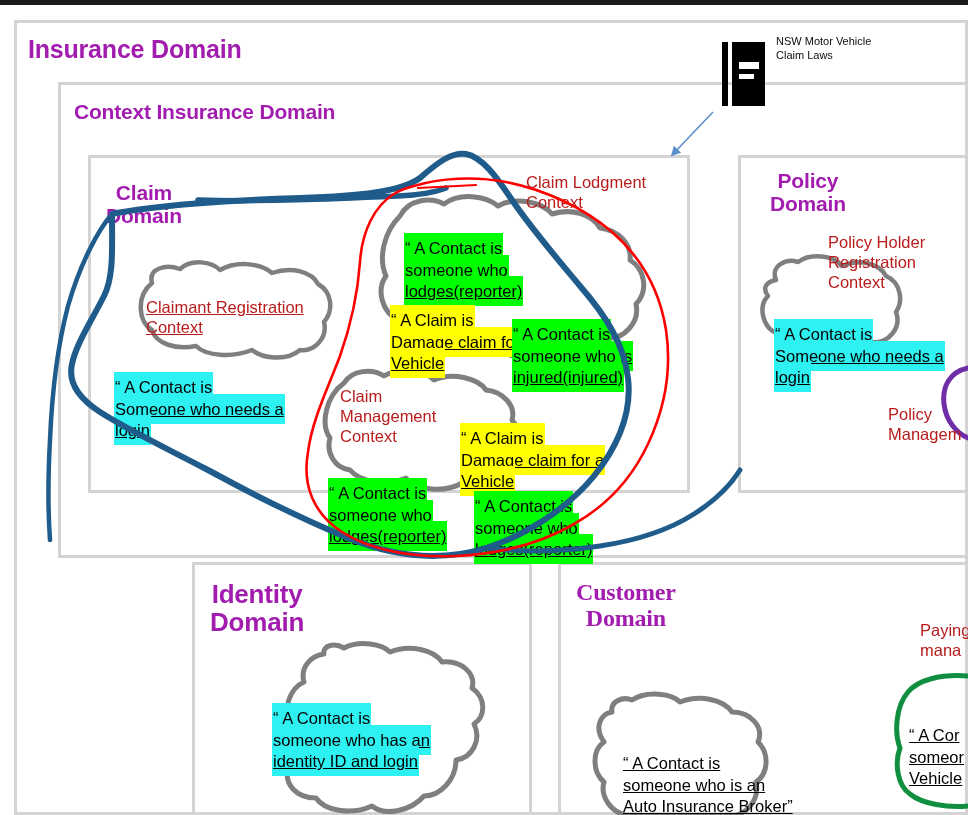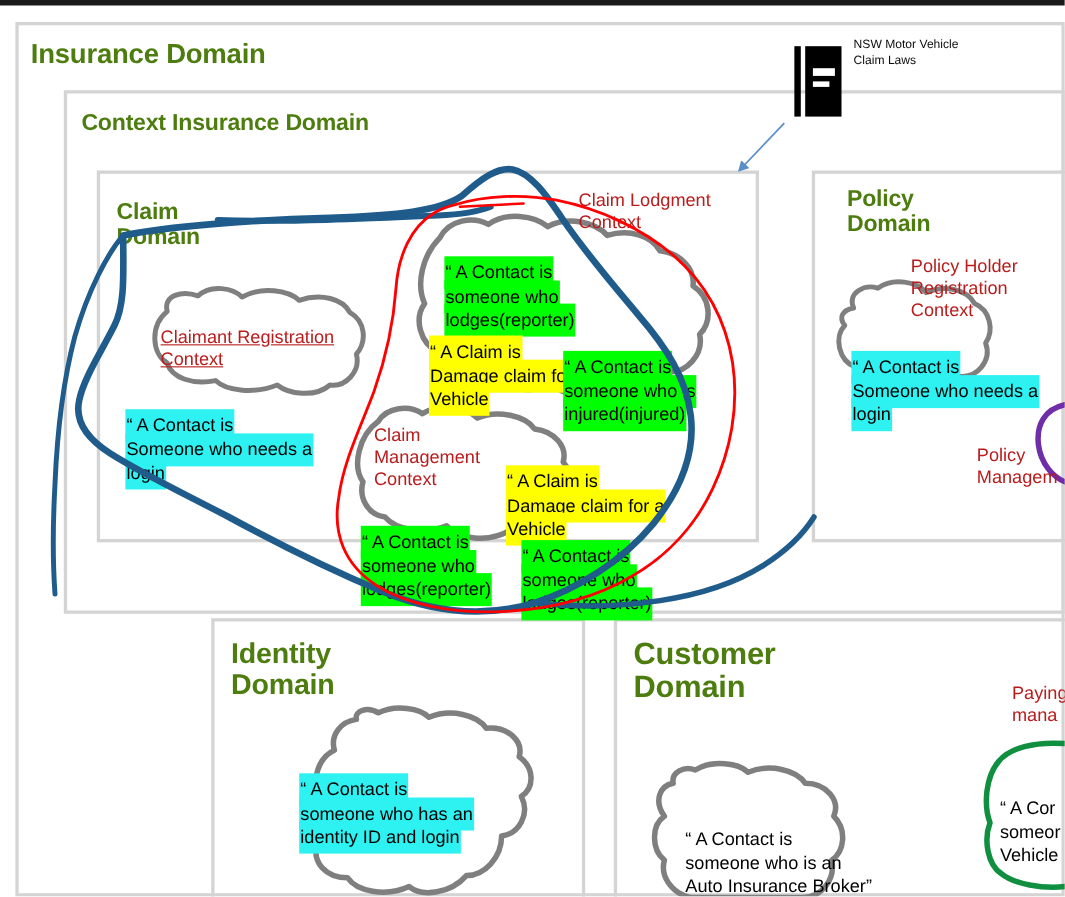--- a/index.html
+++ b/index.html
@@ -13,32 +13,32 @@
   }
   #canvas{position:relative;width:968px;height:815px;background:#fff;overflow:hidden;}
 
   
   .topstrip{position:absolute;left:0;top:0;width:968px;height:5px;background:#1a1a1a;}
 
   
   .box{position:absolute;border:3px solid #d4d4d4;background:transparent;box-sizing:border-box;}
 
   .dtitle{
-    position:absolute;font-weight:bold;color:#4d7c0f;
-    line-height:1.08;white-space:pre-line;letter-spacing:-0.2px;
+    position:absolute;font-weight:bold;color:#a21caf;
+    line-height:1.08;white-space:pre-line;letter-spacing:-0.2px;text-align:center;
   }
   .ctxlabel{
     position:absolute;color:#b91c1c;line-height:1.22;white-space:pre-line;
     font-size:16.5px;
   }
   .quote{
     position:absolute;line-height:1.32;color:#000;font-size:16.5px;
     white-space:pre-line;
   }
-  .quote span{padding:6px 1px;box-decoration-break:clone;-webkit-box-decoration-break:clone;}
+  .quote span{padding:6px 1px;box-decoration-break:clone;text-decoration:underline;-webkit-box-decoration-break:clone;}
   .hl-green span{background:#00ff00;}
   .hl-yellow span{background:#ffff00;}
   .hl-cyan span{background:#2ef2f2;}
   .plain span{background:transparent;}
 
   
   .bookicon{position:absolute;}
   .caption{position:absolute;font-size:11px;line-height:1.25;color:#0d0d0d;white-space:pre-line;}
 
   svg.overlay{position:absolute;left:0;top:0;width:968px;height:815px;pointer-events:none;}
@@ -136,21 +136,21 @@
 
   <div class="dtitle" style="left:106px;top:182px;font-size:21px;">Claim
 Domain</div>
 
   <div class="dtitle" style="left:770px;top:170px;font-size:21px;">Policy
 Domain</div>
 
   <div class="dtitle" style="left:210px;top:580px;font-size:26px;">Identity
 Domain</div>
 
-  <div class="dtitle" style="left:576px;top:580px;font-size:28px;">Customer
+  <div class="dtitle" style="left:576px;top:580px;font-size:24px;font-family:Liberation Serif, serif;">Customer
 Domain</div>
 
   <div class="ctxlabel" style="left:146px;top:297px;width:200px;text-decoration:underline;">Claimant Registration
 Context</div>
 
   <div class="ctxlabel" style="left:526px;top:172px;width:160px;">Claim Lodgment
 Context</div>
 
   <div class="ctxlabel" style="left:340px;top:386px;width:140px;">Claim
   Management

